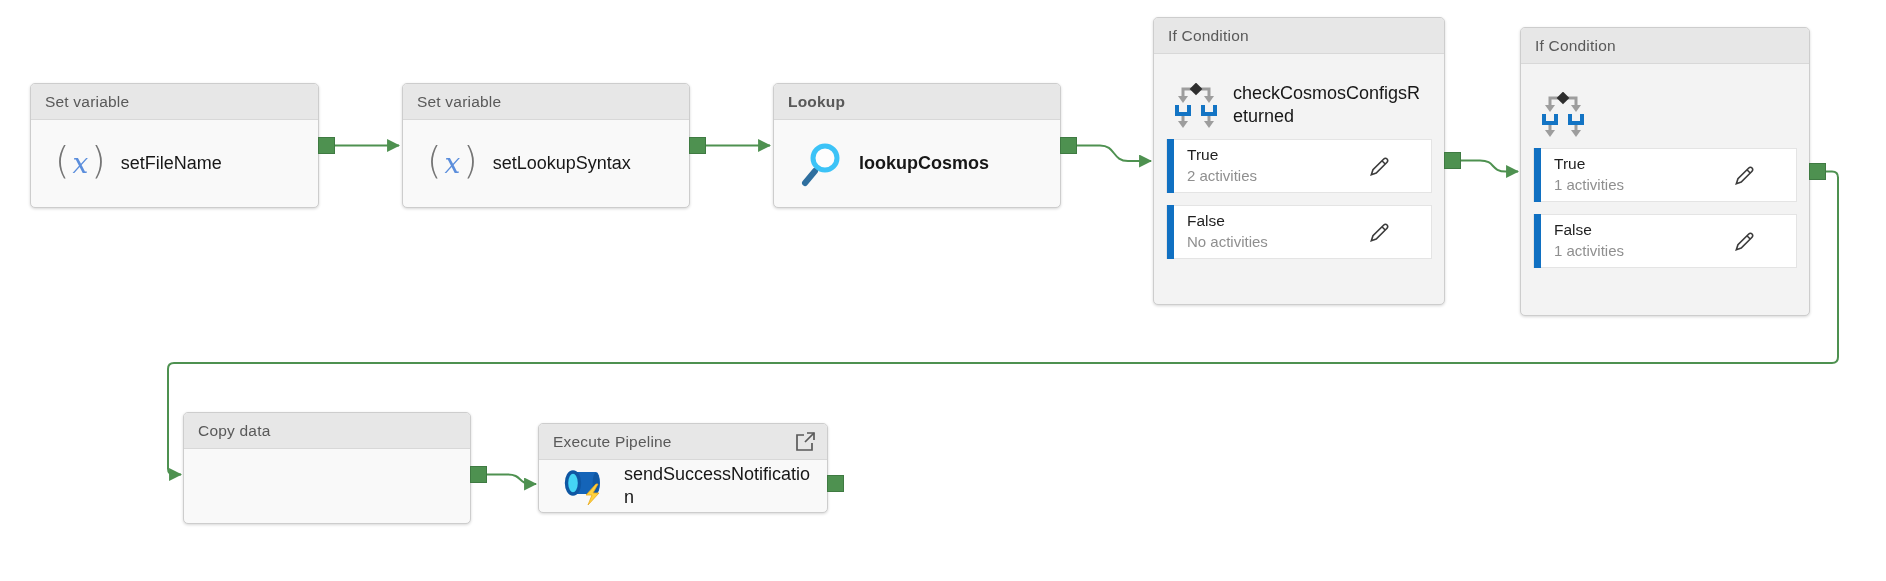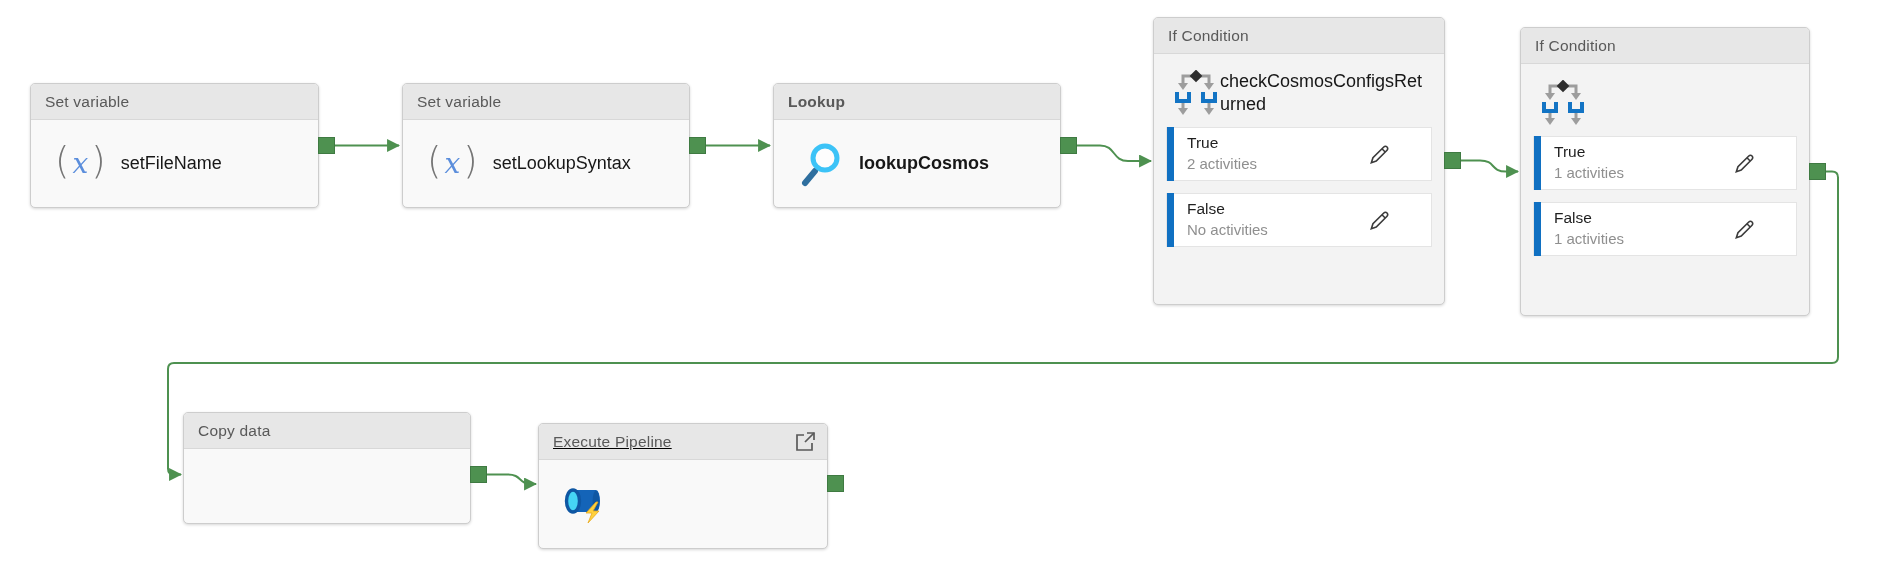--- a/index.html
+++ b/index.html
@@ -15,21 +15,21 @@
         border-radius:4px 4px 0 0;display:flex;align-items:center;justify-content:space-between;
         padding:0 10px 0 14px;box-sizing:border-box;}
   .node-header .type-label{font-size:15.5px;color:#595959;letter-spacing:.2px;white-space:nowrap;}
   .node-body{display:flex;align-items:center;padding:0 8px 0 24px;gap:15px;
         height:calc(100% - 36px);box-sizing:border-box;}
   .node-name{font-size:18px;color:#171717;line-height:1.3;word-break:break-all;}
 
   
   .node.ifnode{background:#f3f3f3;}
   .if-content{padding:10px 12px 0 12px;}
-  .if-title{display:flex;align-items:flex-start;padding:6px 2px 10px 6px;}
+  .if-title{display:flex;align-items:flex-end;gap:13px;padding:6px 2px 10px 6px;margin-top:12px;}
   .if-title .node-name{max-width:206px;}
   .branch-row{position:relative;background:#ffffff;border:1px solid #e4e4e4;height:54px;
         margin-bottom:12px;box-sizing:border-box;padding:6px 0 0 20px;cursor:pointer;}
   .branch-bar{position:absolute;left:0;top:-1px;bottom:-1px;width:7px;background:#1070c2;}
   .branch-label{font-size:15.5px;color:#1f1f1f;margin-bottom:3px;}
   .branch-detail{font-size:15px;color:#8f8f8f;}
   .branch-edit{position:absolute;right:38px;top:50%;transform:translateY(-50%);
         width:26px;height:26px;cursor:pointer;}
 
   
@@ -223,37 +223,38 @@
   </div>
   <div class="port" style="left:1809px;top:163px;"></div>
 
   <div class="node" style="left:183px;top:412px;width:288px;height:112px;">
     <div class="node-header">
       <span class="type-label">Copy data</span>
     </div>
   </div>
   <div class="port" style="left:470px;top:466px;"></div>
 
-  <div class="node n7" style="left:538px;top:423px;width:290px;height:126px;text-decoration:underline;">
+  <div class="node n7" style="left:538px;top:423px;width:290px;height:90px;">
     <div class="node-header">
       <span class="type-label">Execute Pipeline</span>
       <span class="exec-link">
         <svg viewBox="0 0 24 24" width="24" height="24" fill="none" stroke="#5a5a5a" stroke-width="1.7">
           <path d="M19 13 V20 H4 V5 H11"></path>
           <path d="M14 3 H21 V10"></path>
           <path d="M21 3 L12 12"></path>
         </svg>
       </span>
     </div>
     <div class="node-body">
       <span class="icon-box">
         <svg width="46" height="44" viewBox="0 0 46 44">
           <path d="M10 8 H33 a4 11 0 0 1 4 11 a4 11 0 0 1 -4 11 H10 Z" fill="#1464b8"></path>
           <ellipse cx="33" cy="19" rx="3.4" ry="10.2" fill="#0f57a3"></ellipse>
           <ellipse cx="10" cy="19" rx="6.5" ry="11" fill="#45d5f5" stroke="#0f57a3" stroke-width="3.4"></ellipse>
           <path d="M33 20 l-10 11 h6 l-4 10 l11 -12 h-6 l5 -9 z" fill="#ffd23e" stroke="#e8a81c" stroke-width="0.8"></path>
         </svg>
       </span>
+      <span class="node-name">sendSuccessNotification</span>
     </div>
   </div>
   <div class="port" style="left:827px;top:475px;"></div>
 
 </div>
 
 </body></html>

